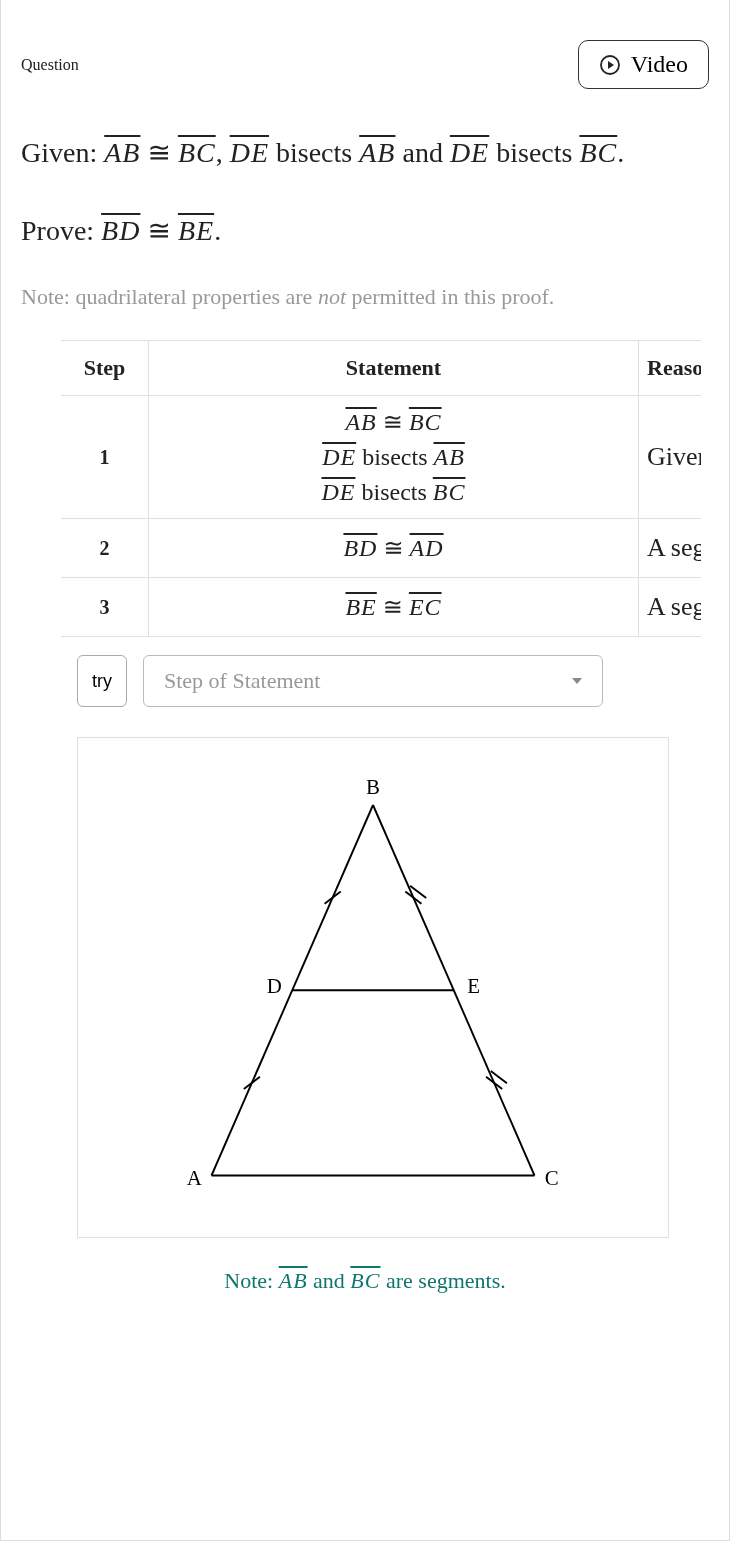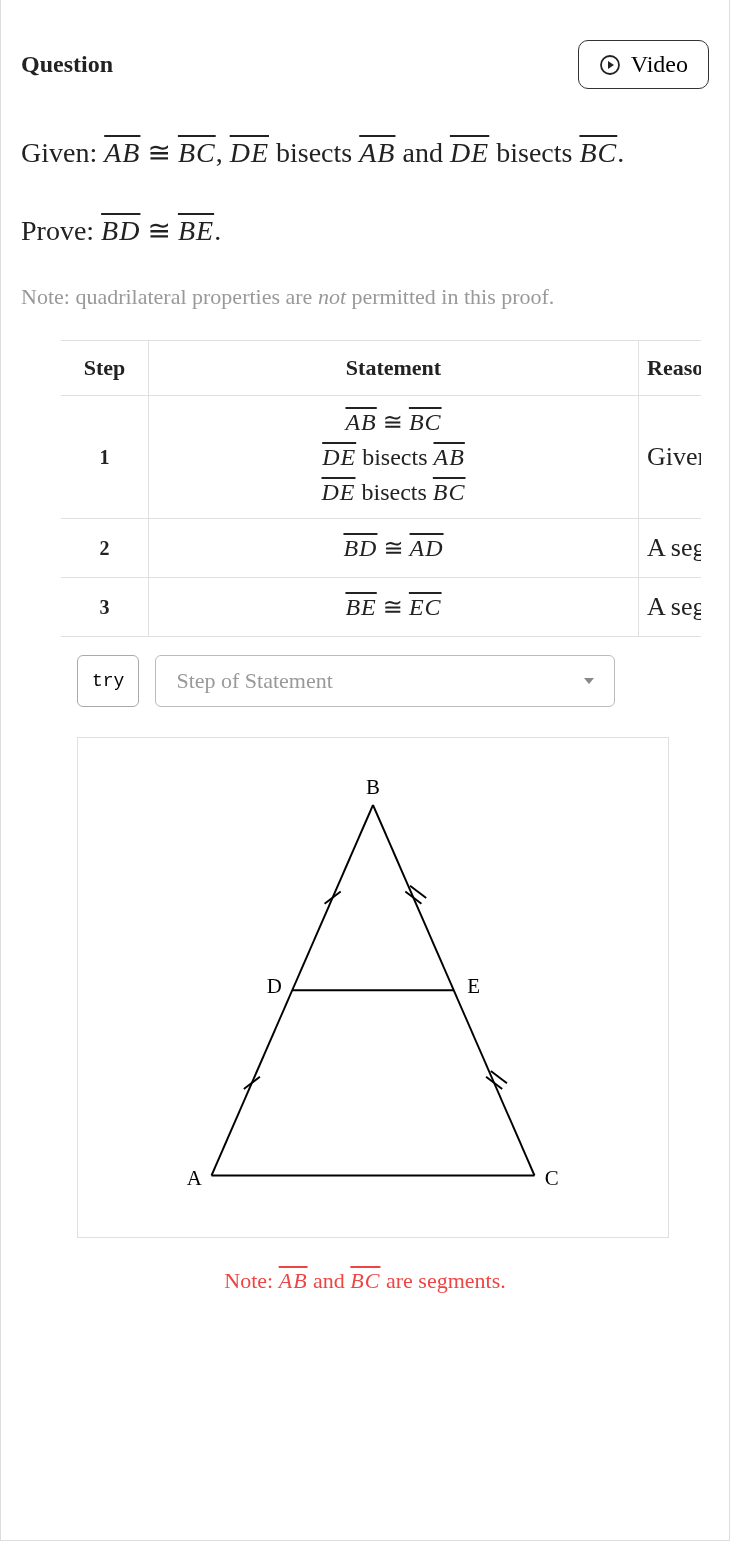--- a/index.html
+++ b/index.html
@@ -17,22 +17,22 @@
     min-height: 1541px;
   }
   .header {
     display: flex;
     justify-content: space-between;
     align-items: center;
     margin-bottom: 40px;
     margin-top: 20px;
   }
   .question-title {
-    font-size: 24px;
-    font-weight: bold;
+    font-size: 16px;
+    font-weight: normal;
   }
   .video-btn {
     display: inline-flex;
     align-items: center;
     gap: 10px;
     padding: 10px 20px;
     border: 1.5px solid #333;
     border-radius: 10px;
     font-size: 24px;
     background: #fff;
@@ -111,21 +111,21 @@
     gap: 16px;
     margin: 18px 0 30px 56px;
     align-items: stretch;
   }
   .try-btn {
     padding: 6px 14px;
     border: 1.5px solid #aaa;
     border-radius: 6px;
     font-size: 18px;
     background: #fff;
-    font-family: Liberation Mono, monospace;
+    font-family: Liberation Sans, sans-serif;
     cursor: pointer;
   }
   .stmt-select {
     flex: 0 0 460px;
     display: flex;
     align-items: center;
     justify-content: space-between;
     padding: 12px 20px;
     border: 1.5px solid #bbb;
     border-radius: 6px;
@@ -142,21 +142,21 @@
     border-top: 6px solid #888;
   }
   .figure-wrap {
     margin: 0 40px 30px 56px;
     border: 1px solid #e0e0e0;
     padding: 10px;
   }
   .figure-note {
     text-align: center;
     font-size: 22px;
-    color: #ef4444;
+    color: #0f766e;
     margin-top: 20px;
   }
   .math-line { white-space: nowrap; }
 </style>
 </head>
 <body>
 
 <div class="container">
 
   <div class="header">

